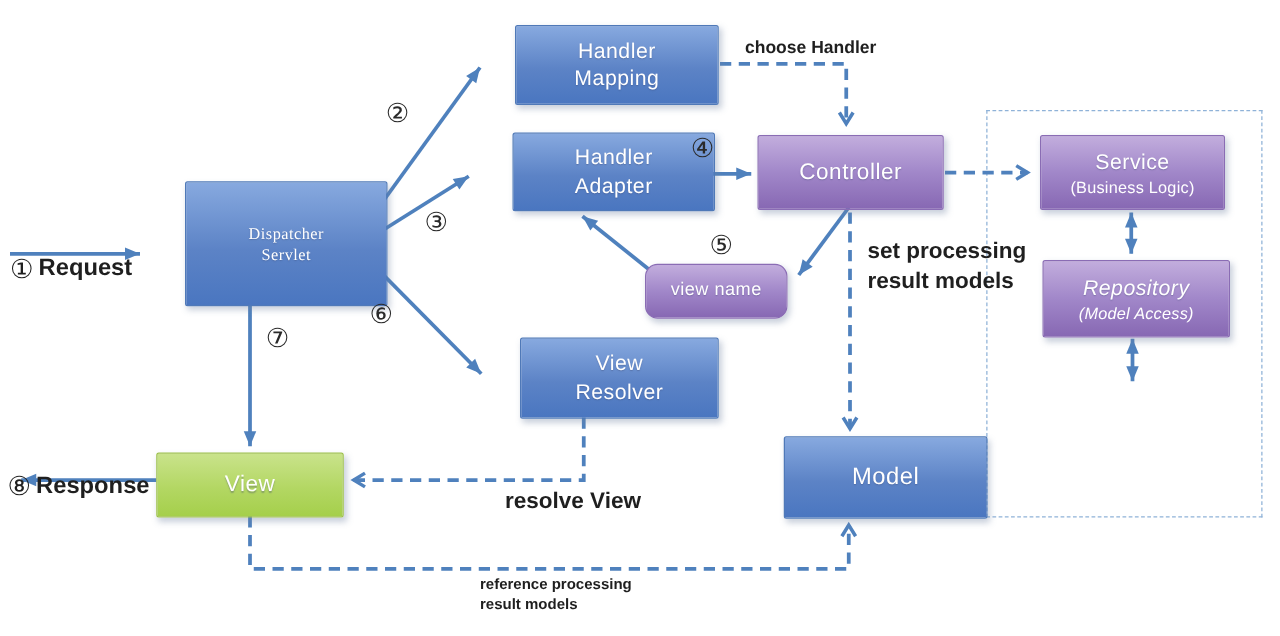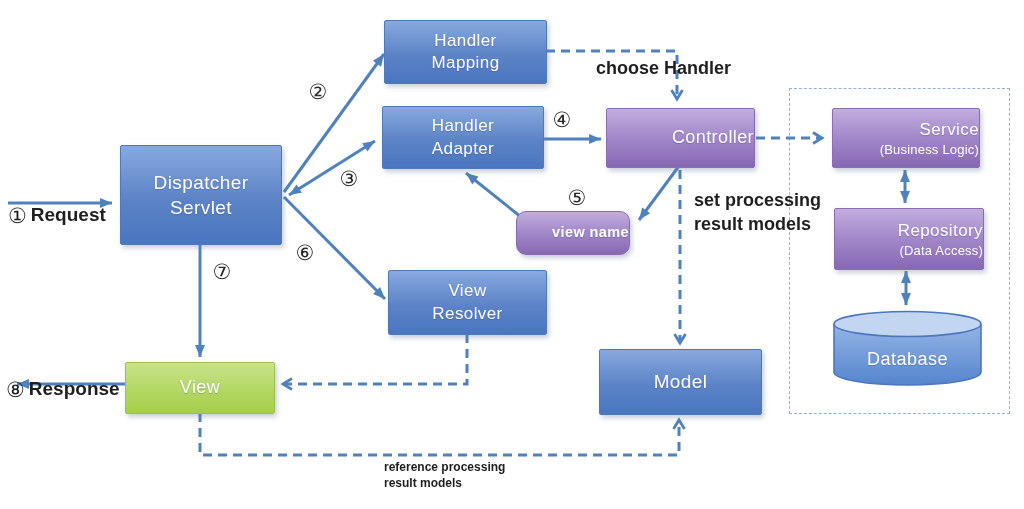--- a/index.html
+++ b/index.html
@@ -13,31 +13,31 @@
   .node {
     position:absolute; z-index:2;
     display:flex; flex-direction:column; align-items:center; justify-content:center;
     color:#ffffff; text-align:center;
     box-shadow:2px 3px 5px rgba(110,130,160,0.38);
     letter-spacing:0.4px;
   }
   .node .lbl { white-space:pre-line; line-height:1.32; text-shadow:0 1px 1px rgba(60,70,110,0.35); }
   .blue {
     background:linear-gradient(180deg,#87a9df 0%,#5c83c6 55%,#4a76c0 100%);
-    border:1px solid #4f79b8; border-radius:2px;
+    border:1px solid #4f79b8; border-radius:2px;margin-left:28px;
   }
   .purple {
     background:linear-gradient(180deg,#c2addd 0%,#a187c9 50%,#8768b3 100%);
-    border:1px solid #8a6cb4; border-radius:2px;align-items:flex-end;
+    border:1px solid #8a6cb4; border-radius:2px;
   }
   .green {
     background:linear-gradient(180deg,#c9e38b 0%,#b3d763 55%,#a5cf4b 100%);
     border:1px solid #9cc04a; border-radius:2px;
   }
-  .rounded { border-radius:10px;font-weight:bold; }
+  .rounded { border-radius:10px; }
 
   .sub { font-size:13px; margin-top:1px; letter-spacing:0.2px; }
 
   .note {
     position:absolute; z-index:3; color:#1f1f1f;
     font-weight:700; white-space:pre-line; line-height:1.35;
   }
   .step {
     position:absolute; z-index:3; color:#2a2a2a;
     font-size:21px; font-weight:400;
@@ -88,21 +88,21 @@
       <g stroke-dasharray="9 6">
         <path d="M546,51 L677,51 L677,99" marker-end="url(#chev)"></path>
         <path d="M756,138 L822,138" marker-end="url(#chev)"></path>
         <path d="M680,170 L680,343" marker-end="url(#chev)"></path>
         <path d="M467,334 L467,384 L283,384" marker-end="url(#chev)"></path>
         <path d="M200,413 L200,455 L679,455 L679,420" marker-end="url(#chev)"></path>
       </g>
     </g>
   </svg>
 
-  <div class="node blue" style="left:120px; top:145px; width:160px; height:98px; font-size:19px;">
+  <div class="node blue" style="left:120px; top:145px; width:160px; height:98px; font-size:13px;font-family:Liberation Serif, serif;">
     <div class="lbl">Dispatcher
 Servlet</div>
   </div>
 
   <div class="node blue" style="left:384px; top:20px; width:161px; height:62px; font-size:17px;">
     <div class="lbl">Handler
 Mapping</div>
   </div>
 
   <div class="node blue" style="left:382px; top:106px; width:160px; height:61px; font-size:17px;">
@@ -129,53 +129,41 @@
 
   <div class="node blue" style="left:599px; top:349px; width:161px; height:64px; font-size:19px;">
     <div class="lbl">Model</div>
   </div>
 
   <div class="node purple" style="left:832px; top:108px; width:146px; height:58px; font-size:17px;">
     <div class="lbl">Service</div>
     <div class="sub">(Business Logic)</div>
   </div>
 
-  <div class="node purple" style="left:834px; top:208px; width:148px; height:60px; font-size:17px;">
+  <div class="node purple" style="left:834px; top:208px; width:148px; height:60px; font-size:17px;font-style:italic;">
     <div class="lbl">Repository</div>
-    <div class="sub">(Data Access)</div>
+    <div class="sub">(Model Access)</div>
   </div>
 
-  <div style="position:absolute; left:831px; top:309px; width:153px; height:80px; z-index:2;">
-    <svg width="153" height="80">
-      <defs>
-        <linearGradient id="dbg" x1="0" y1="0" x2="0" y2="1">
-          <stop offset="0" stop-color="#94b4e6"></stop>
-          <stop offset="1" stop-color="#5585cd"></stop>
-        </linearGradient>
-      </defs>
-      <path d="M3,15 L3,63 A73.5,13 0 0 0 150,63 L150,15" fill="url(#dbg)" stroke="#4a77be" stroke-width="1.6"></path>
-      <ellipse cx="76.5" cy="15" rx="73.5" ry="12.5" fill="#c2d5f1" stroke="#4a77be" stroke-width="1.6"></ellipse>
-    </svg>
-    <div class="db-text">Database</div>
-  </div>
 
   <div class="note" style="left:6px; top:350px; font-size:19px;">
     <span class="inline-step">⑧</span><span>Response</span>
   </div>
 
   <div class="note" style="left:8px; top:176px; font-size:19px;">
     <span class="inline-step">①</span><span>Request</span>
   </div>
 
-  <div class="note" style="left:596px; top:28px; font-size:18px;margin-top:28px;">choose Handler</div>
+  <div class="note" style="left:596px; top:28px; font-size:14px;">choose Handler</div>
 
 
   <div class="note" style="left:694px; top:188px; font-size:18px;">set processing
 result models</div>
 
+  <div class="note" style="left:404px; top:388px; font-size:18px;">resolve View</div>
 
   <div class="note" style="left:384px; top:459px; font-size:12px;">reference processing
 result models</div>
 
   <div class="step" style="left:318px; top:91px;">②</div>
   <div class="step" style="left:349px; top:178px;">③</div>
   <div class="step" style="left:562px; top:119px;">④</div>
   <div class="step" style="left:577px; top:197px;">⑤</div>
   <div class="step" style="left:305px; top:252px;">⑥</div>
   <div class="step" style="left:222px; top:271px;">⑦</div>

